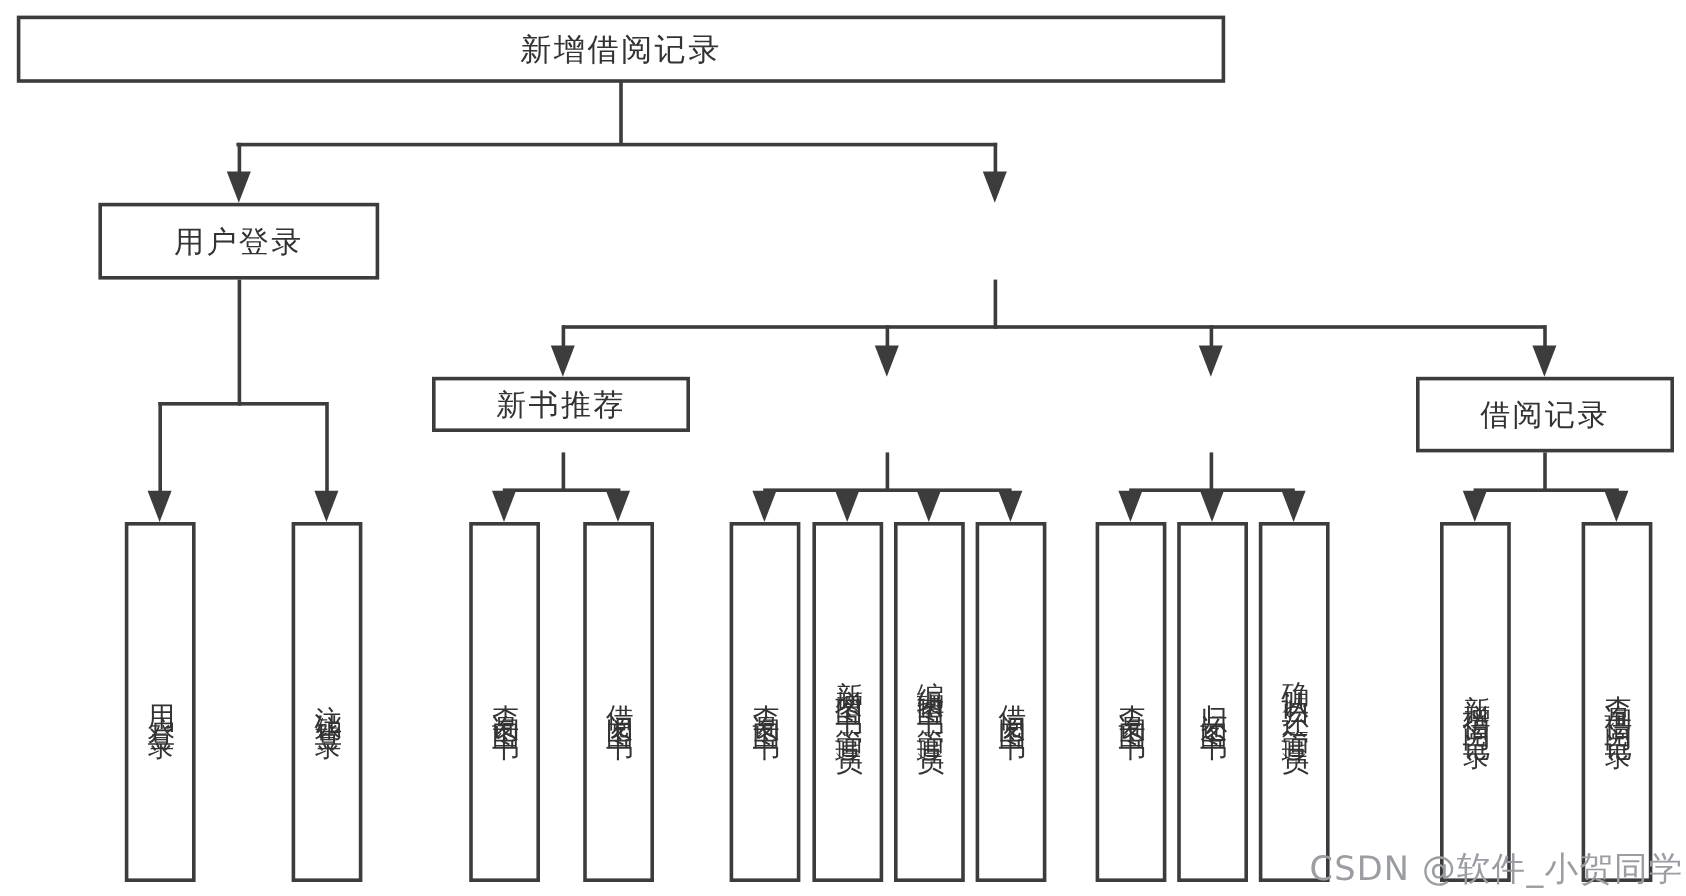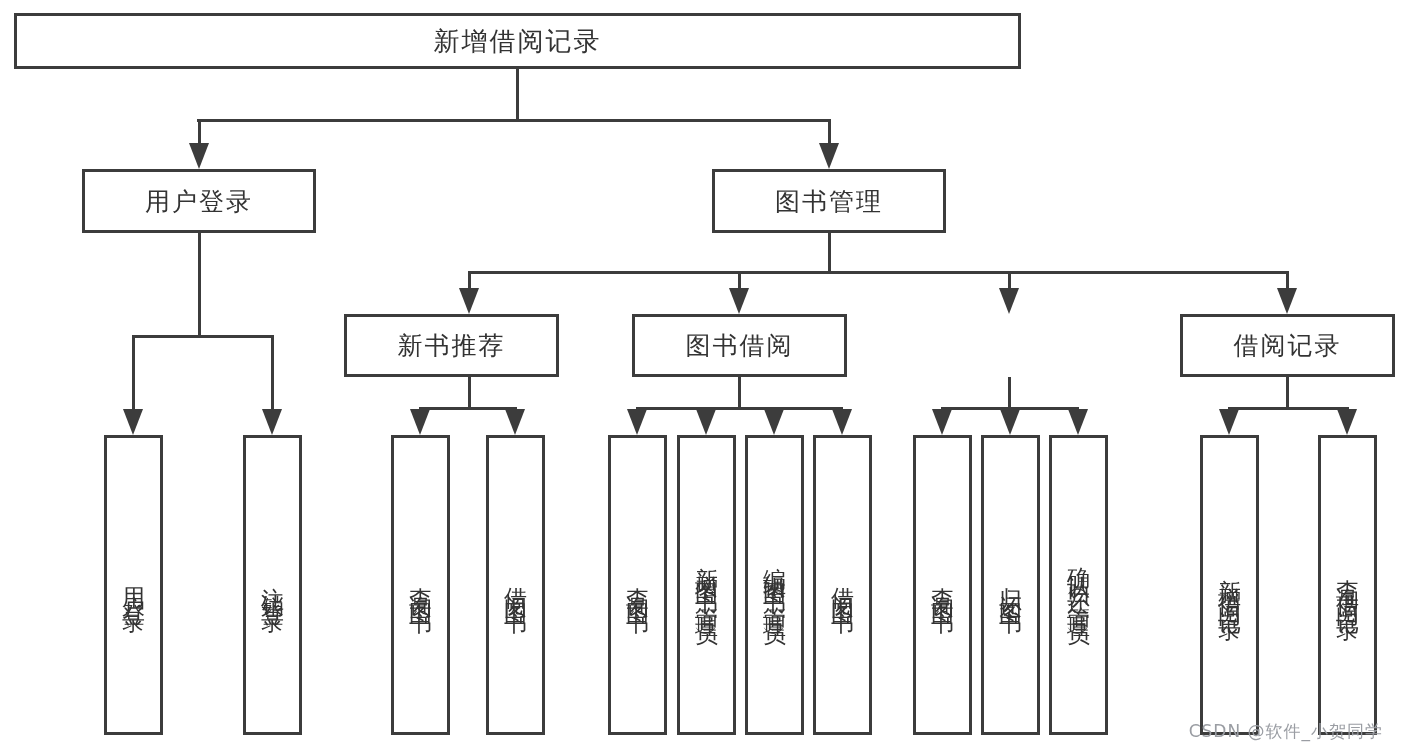--- a/index.html
+++ b/index.html
@@ -51,39 +51,37 @@
   .hline{height:3px;}
   .vline{width:3px;}
   .arrow{
     position:absolute;width:0;height:0;
     border-left:10px solid transparent;
     border-right:10px solid transparent;
     border-top:26px solid var(--line);
   }
   .watermark{
     position:absolute;
-    right:22px;bottom:4px;
-    font-size:17px;
+    right:2px;bottom:4px;
+    font-size:28px;
     color:var(--wm);
     letter-spacing:1px;
     white-space:nowrap;
   }
 </style>
 </head>
 <body>
 
 <div class="canvas">
 
   <div class="node root" style="left:14px;top:13px;width:1007px;height:56px;">新增借阅记录</div>
 
   <div class="node" style="left:82px;top:169px;width:234px;height:64px;">用户登录</div>
-  <div class="node" style="left:712px;top:169px;width:234px;height:64px;">图书管理</div>
 
-  <div class="node" style="left:344px;top:314px;width:215px;height:63px;">新书推荐</div>
-  <div class="node" style="left:632px;top:314px;width:215px;height:63px;">图书借阅</div>
+  <div class="node" style="left:360px;top:314px;width:215px;height:46px;">新书推荐</div>
   <div class="node" style="left:1180px;top:314px;width:215px;height:63px;">借阅记录</div>
 
   <div class="leaf" style="left:104px;top:435px;">
     <span>用户登录</span>
   </div>
   <div class="leaf" style="left:243px;top:435px;">
     <span>注销登录</span>
   </div>
 
   <div class="leaf" style="left:391px;top:435px;">

